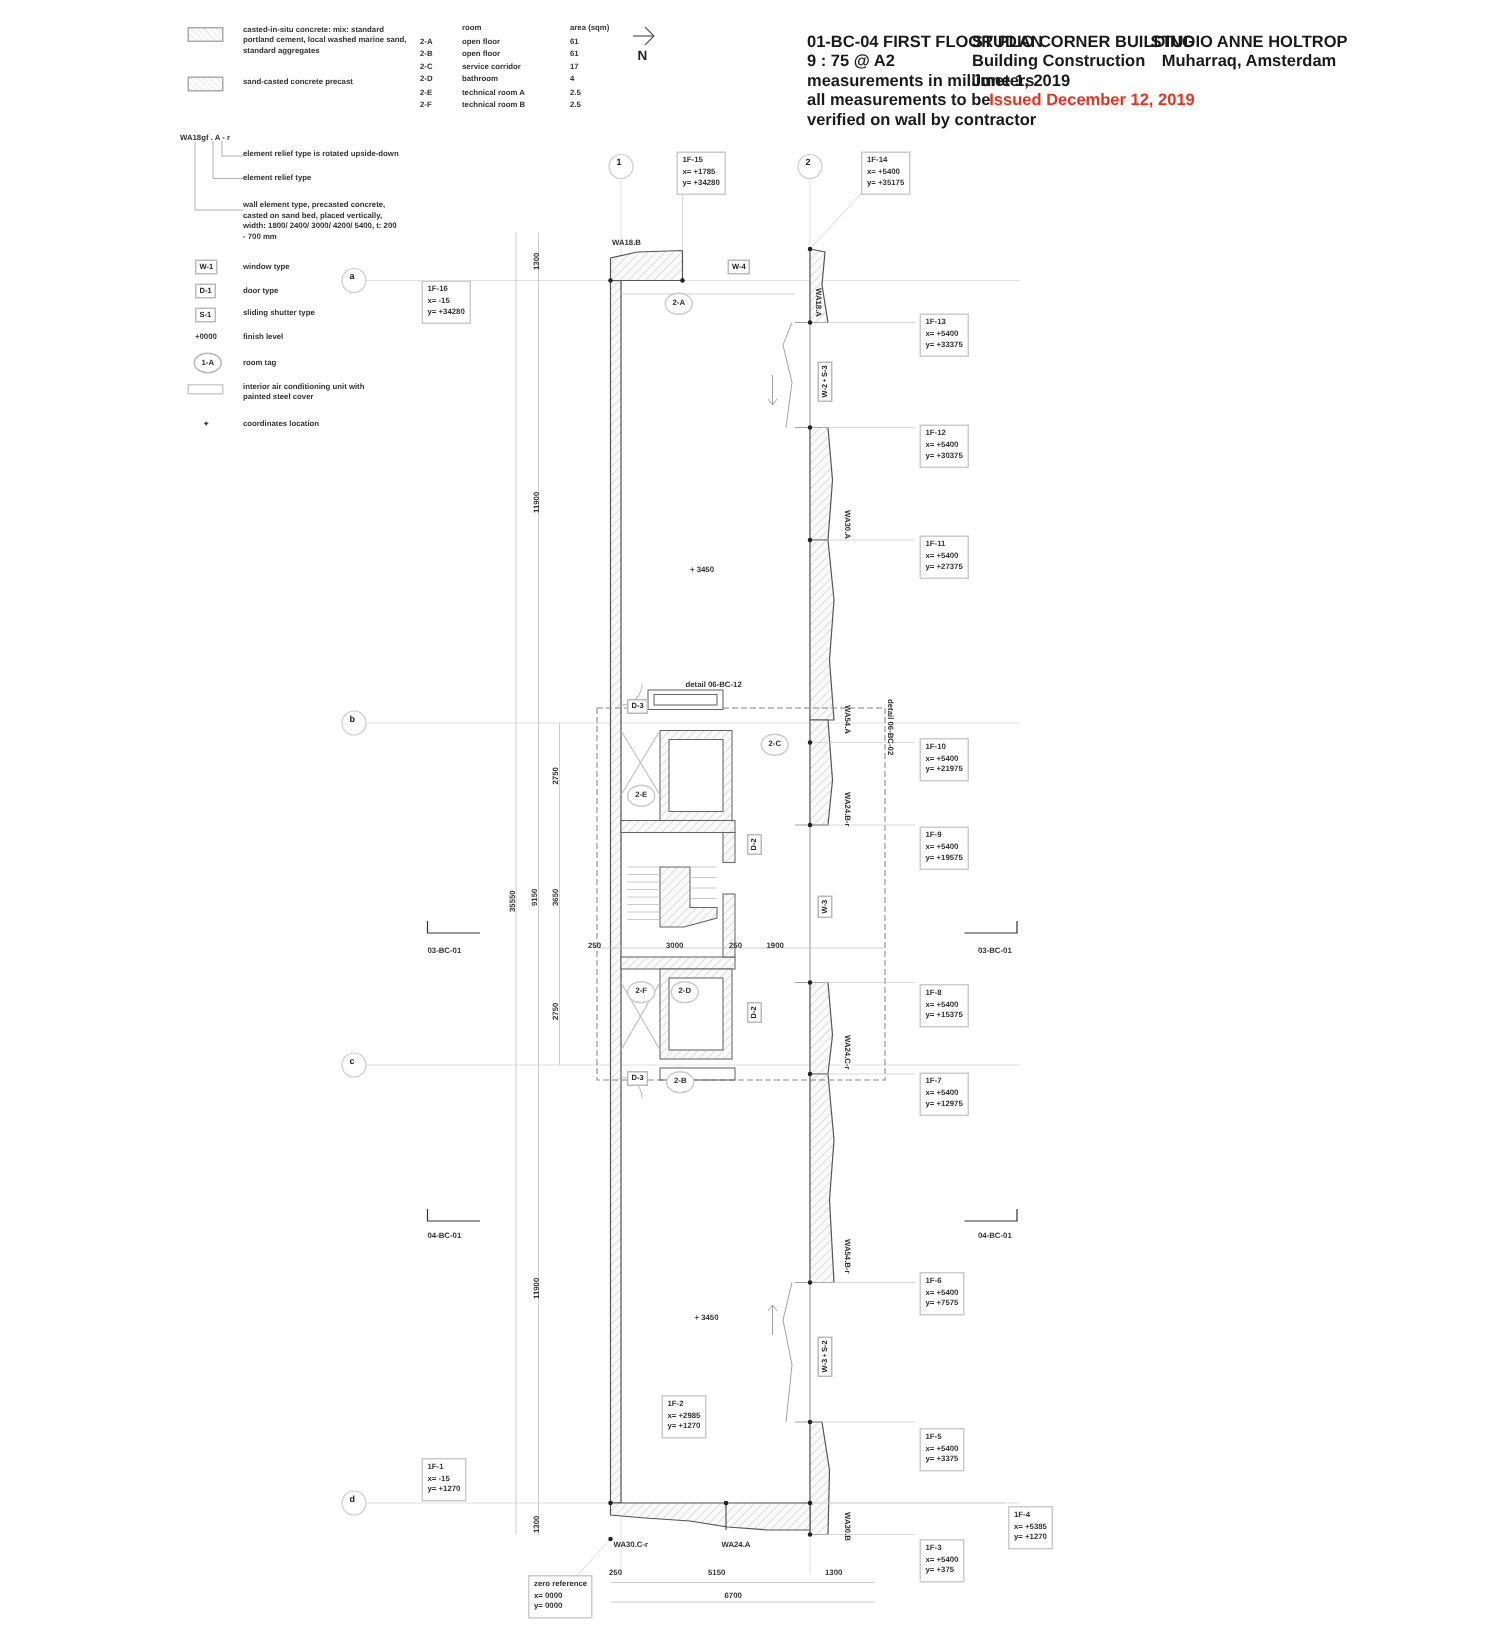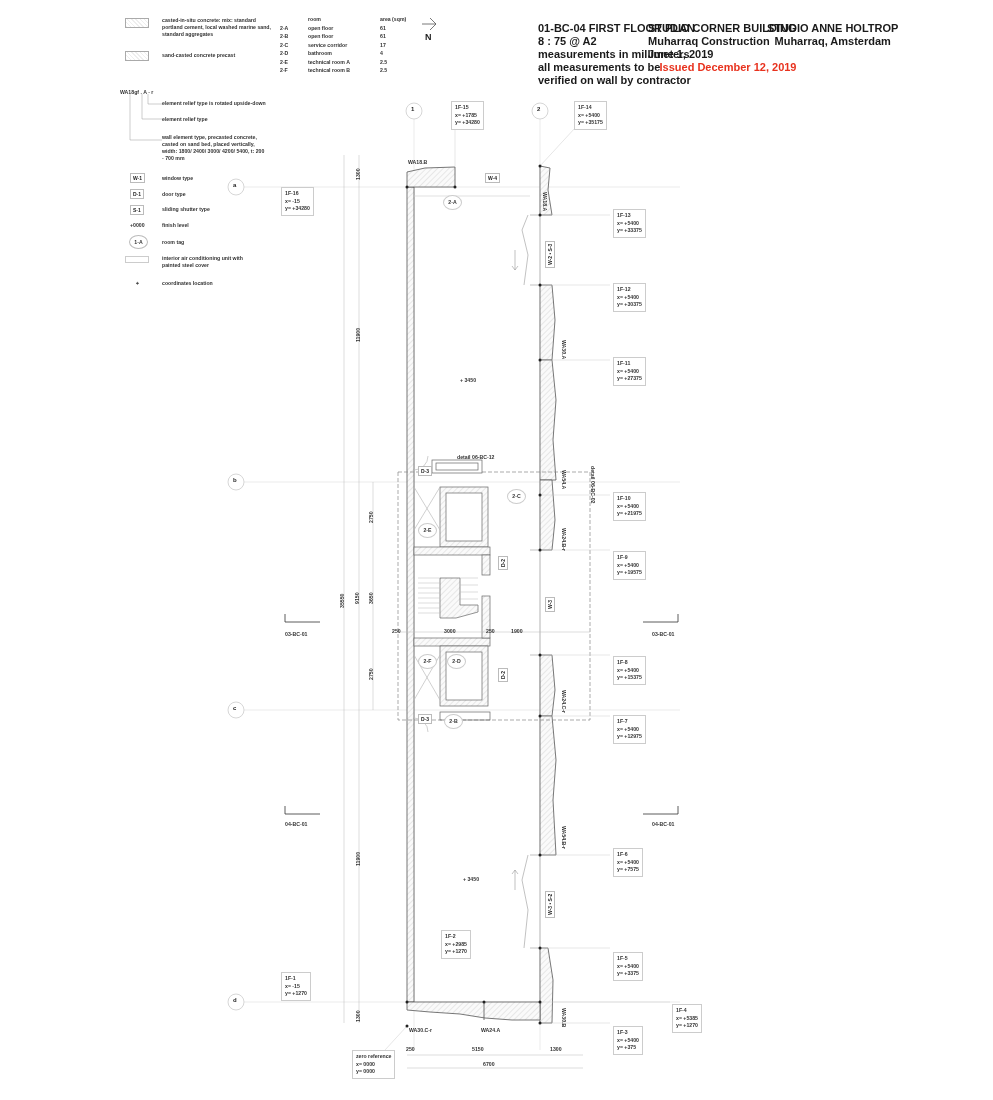--- a/index.html
+++ b/index.html
@@ -14,28 +14,28 @@
   .roomtbl{font-size:5.2px;font-weight:bold;line-height:8.5px;color:#333;}
   .roomtbl td{padding:0 6px 0 0;}
   .coord{position:absolute;border:1px solid #ccc;background:#fff;font-size:5.2px;font-weight:bold;line-height:7.5px;padding:2px 3px;color:#333;}
   .sec{position:absolute;font-size:5.2px;font-weight:bold;color:#333;}
 </style>
 </head>
 <body>
 
 <div class="abs title-block" style="left:538px;top:22px;">
   <div>01-BC-04 FIRST FLOOR PLAN</div>
-  <div>8 : 75 @ A2</div>
+  <div>9 : 75 @ A2</div>
   <div>measurements in millimeters</div>
   <div>all measurements to be</div>
   <div>verified on wall by contractor</div>
 </div>
 <div class="abs title-block" style="left:648px;top:22px;">
   <div>STUDIO CORNER BUILDING</div>
-  <div>Muharraq Construction</div>
+  <div>Building Construction</div>
   <div>June 1, 2019</div>
   <div class="red">Issued December 12, 2019</div>
 </div>
 <div class="abs title-block" style="left:767px;top:22px;text-align:center;">
   <div>STUDIO ANNE HOLTROP</div>
   <div>Muharraq, Amsterdam</div>
 </div>
 
 <svg class="abs" style="left:420px;top:14px;" width="24" height="32">
   <line x1="2" y1="10" x2="16" y2="10" stroke="#555" stroke-width="0.8"></line>

